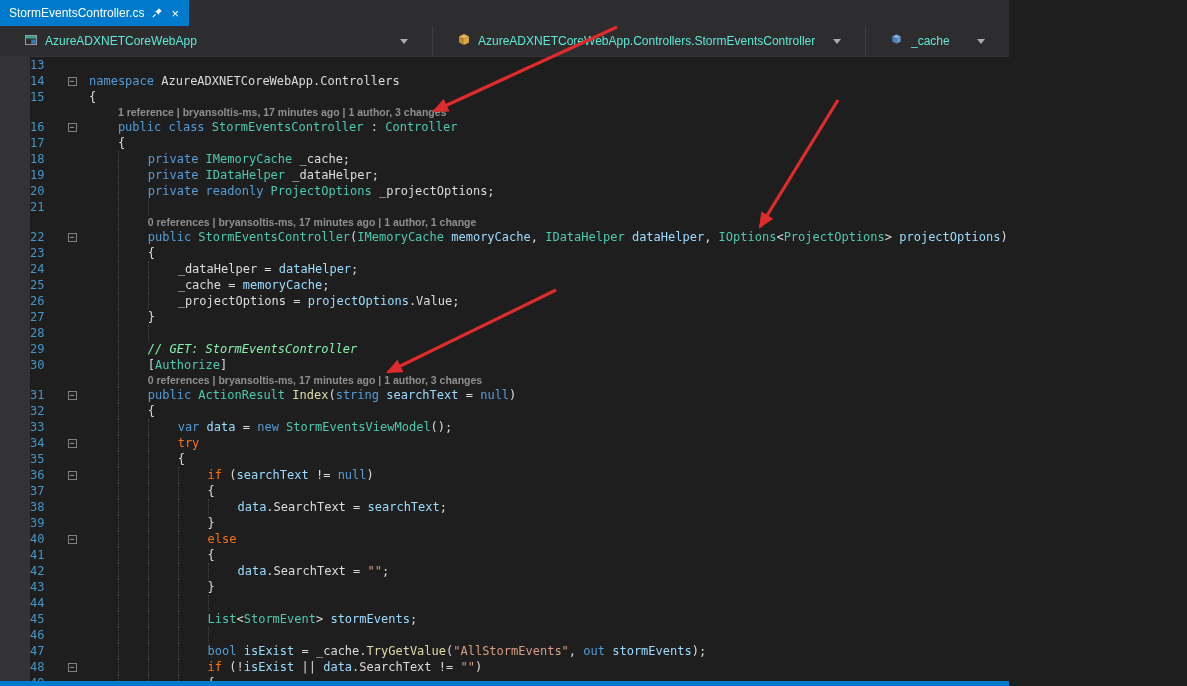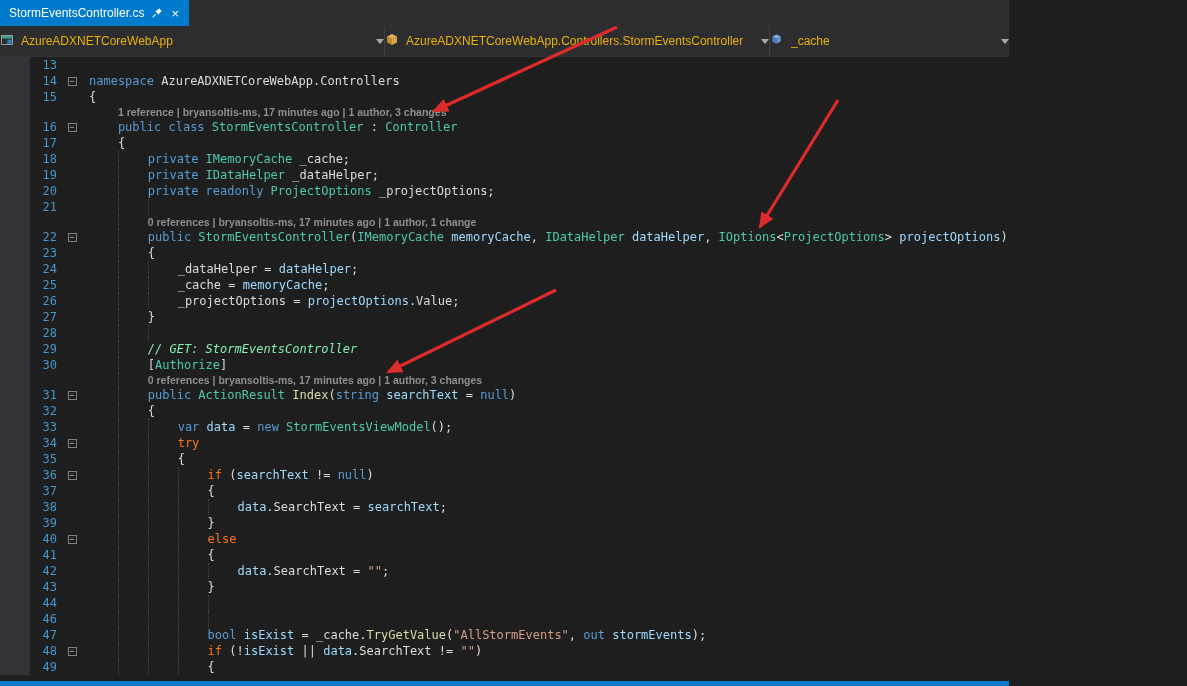--- a/index.html
+++ b/index.html
@@ -8,34 +8,34 @@
 
   
   .tabbar{height:26px;background:#2D2D30;display:flex;align-items:stretch;}
   .tab{display:flex;align-items:center;gap:7px;padding:0 9px;background:#007ACC;color:#FFFFFF;font-size:12px;cursor:default;}
   .tab .title{white-space:nowrap;}
   .tab .pin{display:flex;align-items:center;}
   .tab .close{font-size:13px;line-height:13px;color:#FFFFFF;padding:0 1px;}
 
   
   .navbar{height:30px;background:#2D2D30;border-bottom:1px solid #333337;display:flex;align-items:stretch;}
-  .combo{display:flex;align-items:center;gap:7px;padding:0 0;font-size:12px;color:#eab308;border-right:1px solid #3E3E42;}
+  .combo{display:flex;align-items:center;gap:7px;padding:0 24px;font-size:12px;color:#5eead4;border-right:1px solid #3E3E42;}
   .combo.c1{width:384px;}
   .combo.c2{width:384px;}
   .combo.c3{flex:1;border-right:none;gap:8px;}
   .combo .label{white-space:nowrap;overflow:hidden;text-overflow:ellipsis;}
   .chev{margin-left:auto;width:0;height:0;border-left:4px solid transparent;border-right:4px solid transparent;border-top:5px solid #ABABAB;}
 
   
   .editor{position:absolute;top:57px;left:0;right:0;bottom:0;background:#1E1E1E;overflow:hidden;}
   .row{display:flex;align-items:stretch;}
   .coderow{height:16px;line-height:16px;}
   .lensrow{height:14px;line-height:14px;font-weight:bold;}
   .gl{width:30px;flex:none;background:#333337;}
-  .num{width:27px;flex:none;text-align:right;padding-right:4px;box-sizing:content-box;
+  .num{width:27px;flex:none;padding-right:4px;box-sizing:content-box;
        font-family:"DejaVu Sans Mono",monospace;font-size:12px;color:#4696C8;}
   .foldcol{width:22px;flex:none;display:flex;align-items:center;justify-content:center;}
   .foldbox{width:9px;height:9px;border:1px solid #808080;background:#1E1E1E;color:#C8C8C8;
            font-size:9px;line-height:7px;text-align:center;box-sizing:border-box;}
   .code{flex:1;font-family:"DejaVu Sans Mono",monospace;font-size:12px;white-space:pre;color:#DCDCDC;padding-left:6px;overflow:hidden;}
   .ind{display:inline-block;width:4ch;height:100%;vertical-align:top;}
   .ind.g{border-left:1px dotted #464649;}
   .lenstext{font-family:"Liberation Sans",sans-serif;font-size:10.5px;color:#8F8F8F;vertical-align:top;}
 
   
@@ -328,20 +328,26 @@
         <div class="code"><span class="ind"></span><span class="ind g"></span><span class="ind g"></span><span class="ind g"></span><span class="p">}</span></div>
       </div>
       <div class="row coderow">
         <div class="gl"></div>
         <div class="num">44</div>
         <div class="foldcol"></div>
         <div class="code"><span class="ind"></span><span class="ind g"></span><span class="ind g"></span><span class="ind g"></span><span class="ind g"></span></div>
       </div>
       <div class="row coderow">
         <div class="gl"></div>
+        <div class="num">45</div>
+        <div class="foldcol"></div>
+        <div class="code"><span class="ind"></span><span class="ind g"></span><span class="ind g"></span><span class="ind g"></span><span class="t">List</span><span class="p">&lt;</span><span class="t">StormEvent</span><span class="p">&gt; </span><span class="v">stormEvents</span><span class="p">;</span></div>
+      </div>
+      <div class="row coderow">
+        <div class="gl"></div>
         <div class="num">46</div>
         <div class="foldcol"></div>
         <div class="code"><span class="ind"></span><span class="ind g"></span><span class="ind g"></span><span class="ind g"></span><span class="ind g"></span></div>
       </div>
       <div class="row coderow">
         <div class="gl"></div>
         <div class="num">47</div>
         <div class="foldcol"></div>
         <div class="code"><span class="ind"></span><span class="ind g"></span><span class="ind g"></span><span class="ind g"></span><span class="k">bool</span><span class="p"> </span><span class="v">isExist</span><span class="p"> = _cache.</span><span class="m">TryGetValue</span><span class="p">(</span><span class="s">"AllStormEvents"</span><span class="p">, </span><span class="k">out</span><span class="p"> </span><span class="v">stormEvents</span><span class="p">);</span></div>
       </div>

